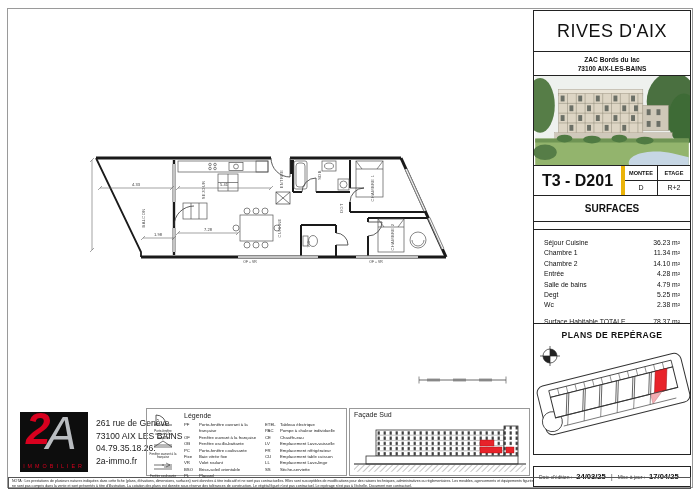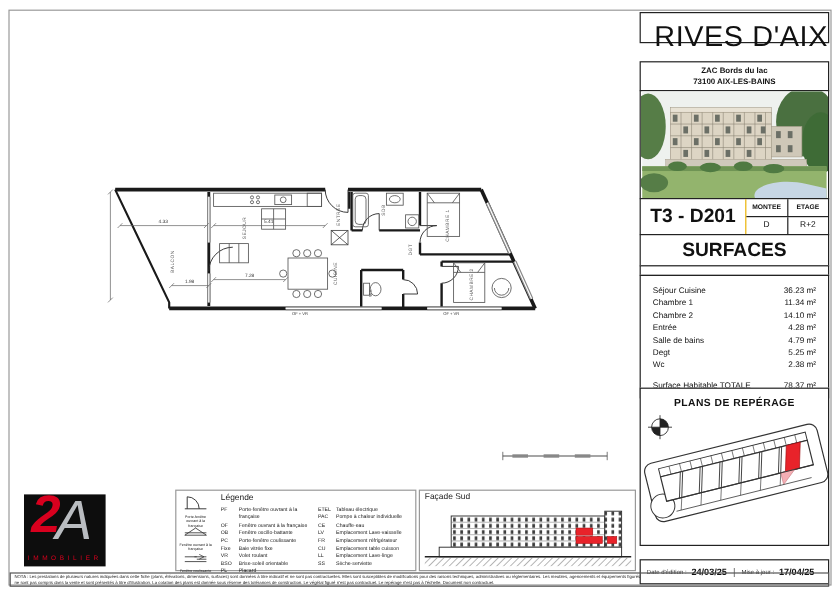--- a/index.html
+++ b/index.html
@@ -1,34 +1,34 @@
 <!DOCTYPE html>
 <html><head>
 <meta charset="utf-8">
 <style>
   html,body{margin:0;padding:0;background:#fff;}
   .page{position:relative;width:700px;height:495px;background:#fff;
         font-family:"Liberation Sans",sans-serif;color:#111;overflow:hidden;}
   .frame{position:absolute;left:7px;top:8px;right:7px;bottom:7px;border:1px solid #9a9a9a;}
   
   .rp{position:absolute;left:533px;width:158px;background:#fff;border:1px solid #222;box-sizing:border-box;}
-  .rp-title{top:10px;height:26px;text-align:right;font-size:24px;letter-spacing:.5px;line-height:40px;}
+  .rp-title{top:10px;height:42px;text-align:center;font-size:18px;letter-spacing:.5px;line-height:40px;}
   .rp-addr{top:51px;height:25px;text-align:center;padding-top:3px;}
   .rp-addr div{font-size:6.6px;font-weight:bold;line-height:9px;}
   .rp-render{top:75px;height:91px;overflow:hidden;}
   .rp-unit{top:165px;height:31px;display:flex;}
-  .unit-code{flex:0 0 87px;border-right:1px solid #eab308;font-size:16px;font-weight:bold;text-align:center;line-height:29px;}
+  .unit-code{flex:0 0 87px;border-right:4px solid #eab308;font-size:16px;font-weight:bold;text-align:center;line-height:29px;}
   .unit-grid{flex:1;display:flex;flex-direction:column;}
   .ug-head,.ug-val{display:flex;flex:1;}
   .ug-head span,.ug-val span{flex:1;text-align:center;}
   .ug-head{border-bottom:1px solid #222;}
   .ug-head span{font-size:5.6px;font-weight:bold;line-height:14px;}
   .ug-val span{font-size:7px;line-height:14px;}
   .ug-head span:first-child,.ug-val span:first-child{border-right:1px solid #222;}
-  .rp-surfhead{top:195px;height:27px;text-align:center;font-size:16px;font-weight:bold;line-height:25px;}
+  .rp-surfhead{top:195px;height:27px;text-align:center;font-size:10px;font-weight:bold;line-height:25px;}
   .rp-surfgap{top:221px;height:9px;}
   .rp-surf{top:229px;height:103px;padding:8px 10px 0 10px;}
   .srow{display:flex;justify-content:space-between;font-size:6.8px;line-height:10.4px;}
   .stot{margin-top:6px;}
   .rp-rep{top:323px;height:132px;}
   .rep-title{text-align:center;font-size:8.6px;font-weight:bold;letter-spacing:.4px;margin-top:6px;}
   .rp-dates{top:466px;height:21px;display:flex;align-items:center;padding:0 5px;}
   .dlab{font-size:5px;color:#333;}
   .dval{font-size:7.6px;font-weight:bold;margin-left:4px;}
   .dsep{font-size:8px;margin:0 5px;color:#555;}
@@ -362,20 +362,26 @@
     <span class="dlab">Mise à jour :</span>
     <span class="dval">17/04/25</span>
   </div>
 
   <div class="logo">
     <span class="n2">2</span>
     <span class="nA">A</span>
     <span class="cap">IMMOBILIER</span>
   </div>
 
+  <div class="agency">
+    <div>261 rue de Genève</div>
+    <div>73100 AIX LES BAINS</div>
+    <div>04.79.35.18.26.</div>
+    <div>2a-immo.fr</div>
+  </div>
 
   <div class="legend">
 
     <div class="lg-sym" style="top:3px;">
       <svg width="22" height="13" viewBox="0 0 22 13">
           <path d="M2,12 H20 M4,12 V2 M4,2 A10,10 0 0 1 14,12" stroke="#333" stroke-width="0.8" fill="none"></path>
         </svg>
       <div class="cap">Porte-fenêtre ouvrant à la française</div>
     </div>
     <div class="lg-sym" style="top:26px;">

